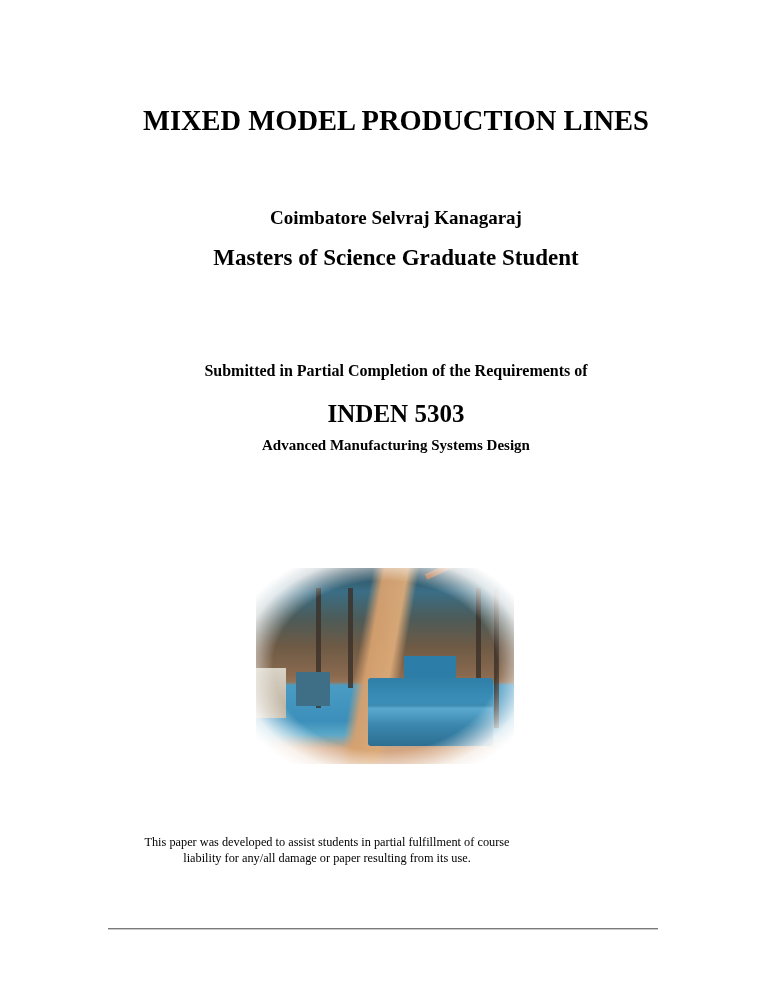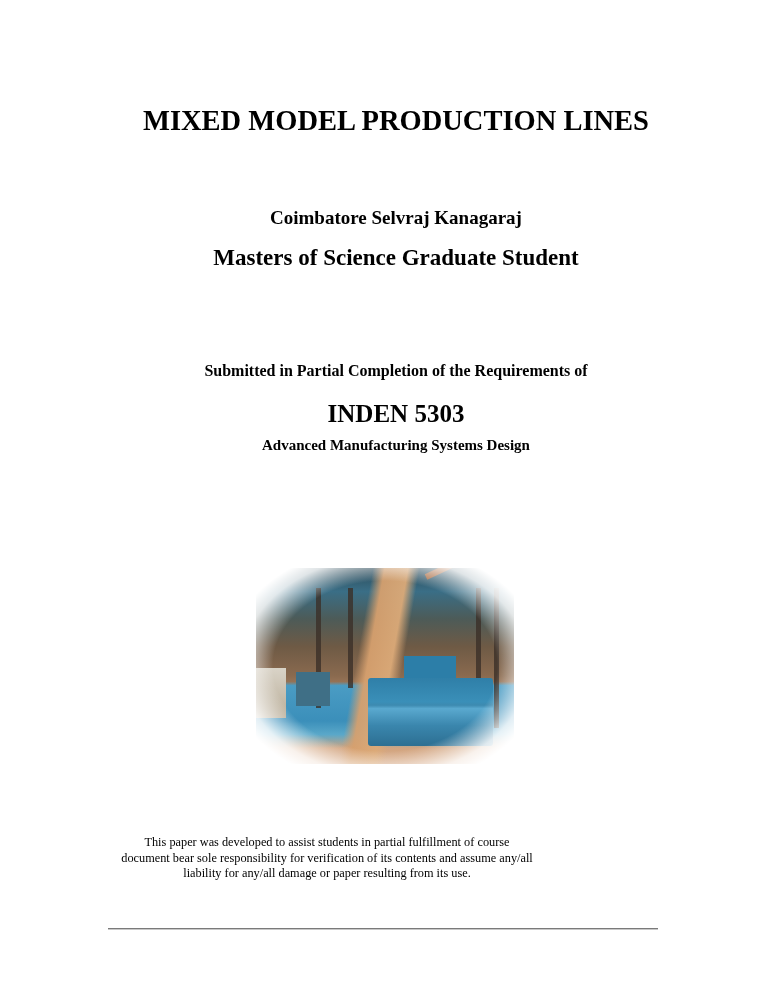--- a/index.html
+++ b/index.html
@@ -176,17 +176,16 @@
   <div class="beam"></div>
   <div class="machine-far"></div>
   <div class="machine-left"></div>
   <div class="panel"></div>
   <div class="lathe"></div>
   <div class="vignette"></div>
 </div>
 
 <div id="disclaimer">
   <span>This paper was developed to assist students in partial fulfillment of course</span>
-  <span>document bear sole responsibility for verification of its contents and assume any/all</span>
   <span>liability for any/all damage or paper resulting from its use.</span>
 </div>
 
 <div id="footer-rule"></div>
 
 </body></html>

